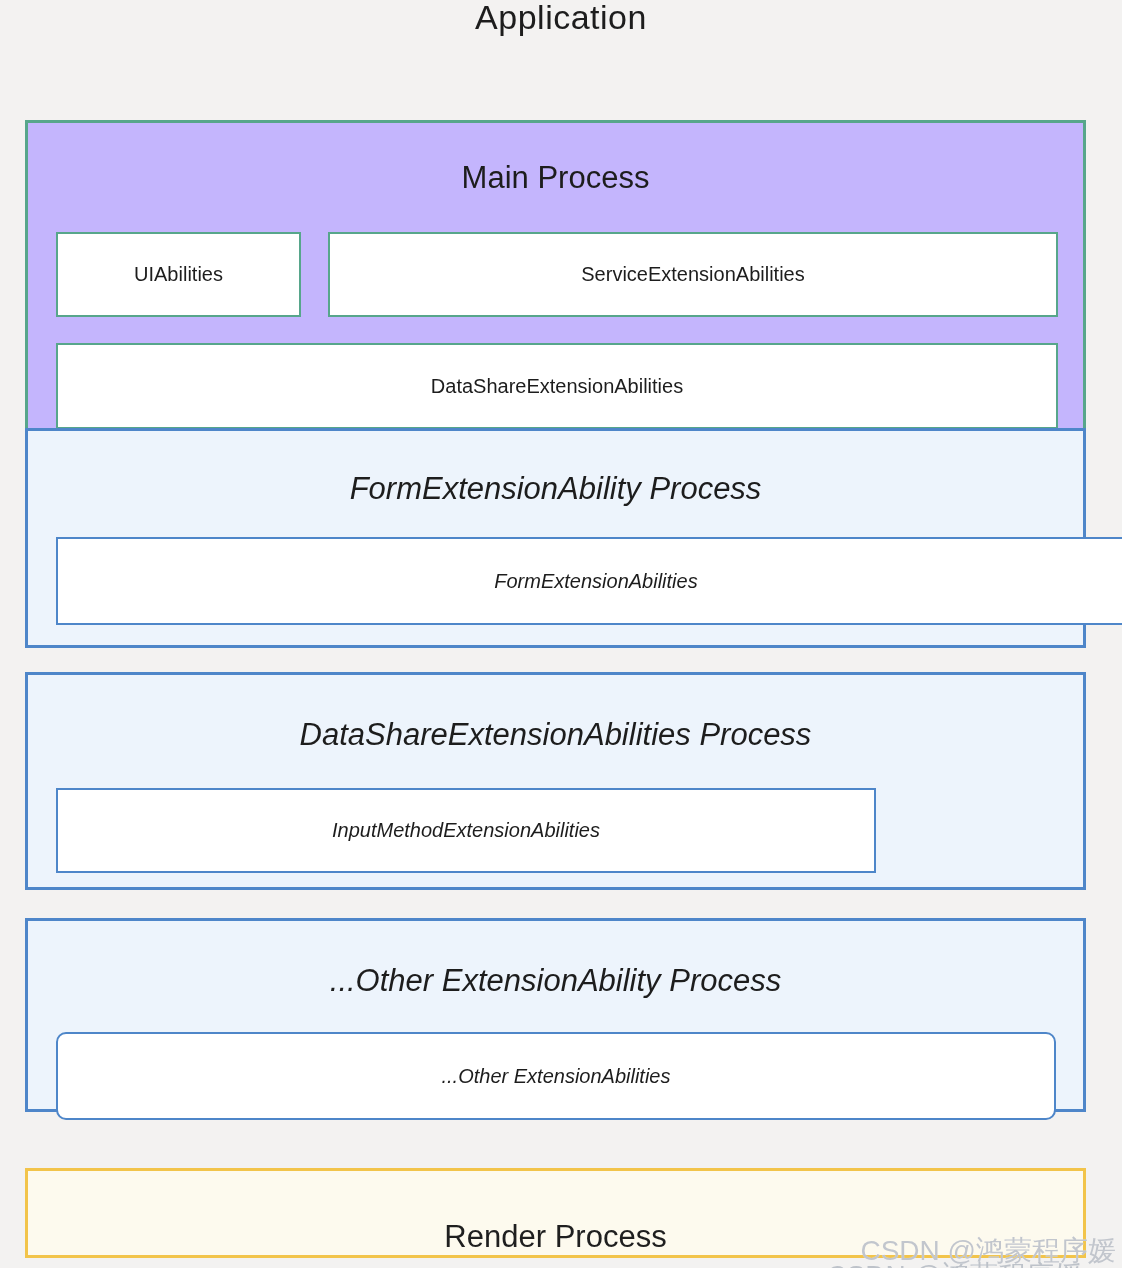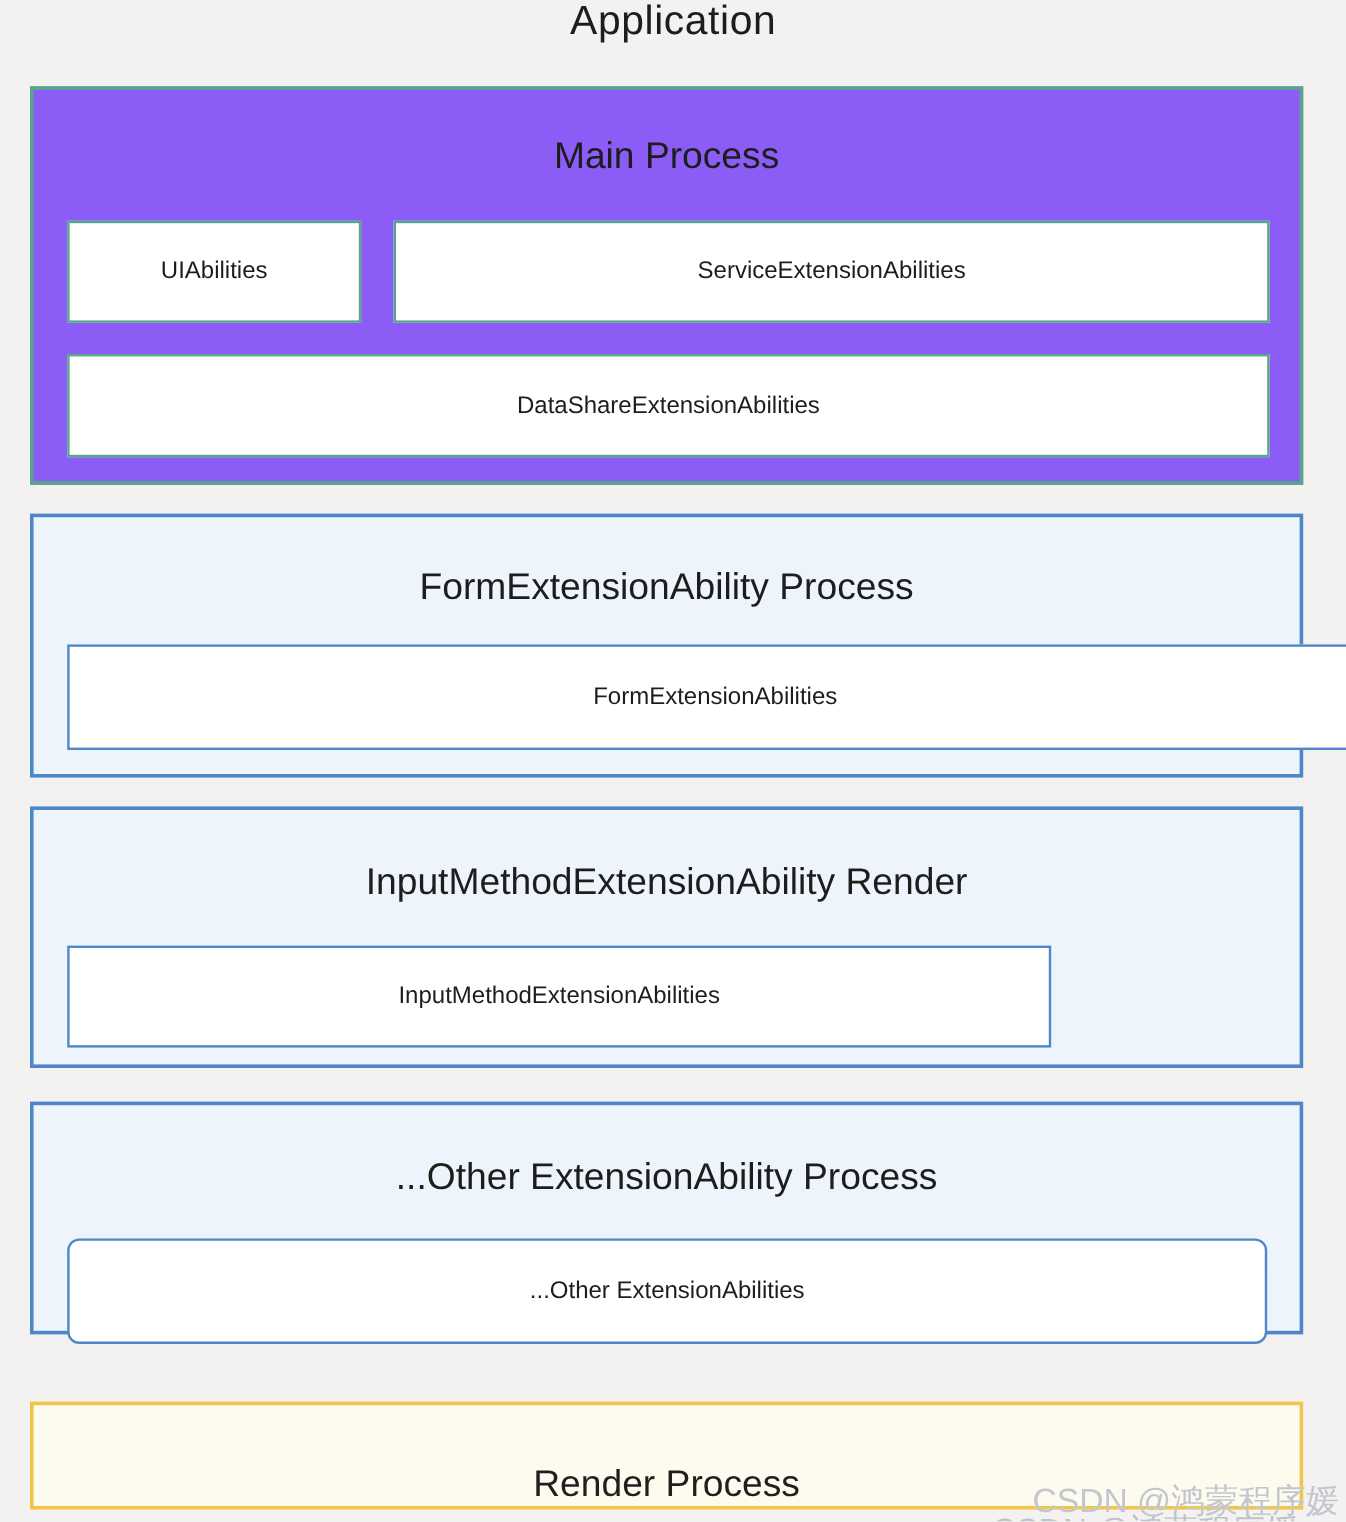--- a/index.html
+++ b/index.html
@@ -27,26 +27,28 @@
     letter-spacing: 0.5px;
     color: #1d1d1d;
   }
   .group {
     position: absolute;
     left: 25px;
     width: 1061px;
     box-sizing: border-box;
   }
   .group-green {
-    background: #8b5cf6;
+    background: #c4b5fd;
     border: 3px solid #57a68b;
+    margin-top: 48px;
   }
   .group-blue {
     background: #edf4fc;
     border: 3px solid #4e86c9;
+    font-style: italic;
   }
   .group-yellow {
     background: #fdfaee;
     border: 3px solid #f2c44a;
   }
   .group-title {
     width: 100%;
     text-align: center;
     font-size: 31px;
     font-weight: 400;
@@ -105,21 +107,21 @@
   </div>
 
   <div class="group group-blue" style="top:428px; height:220px;">
     <div class="group-title" style="margin-top:40px;">FormExtensionAbility Process</div>
     <div class="inner-box inner-blue" style="left:28px; top:106px; width:1080px; height:88px;">
       <span>FormExtensionAbilities</span>
     </div>
   </div>
 
   <div class="group group-blue" style="top:672px; height:218px;">
-    <div class="group-title" style="margin-top:42px;">InputMethodExtensionAbility Render</div>
+    <div class="group-title" style="margin-top:42px;">DataShareExtensionAbilities Process</div>
     <div class="inner-box inner-blue" style="left:28px; top:113px; width:820px; height:85px;">
       <span>InputMethodExtensionAbilities</span>
     </div>
   </div>
 
   <div class="group group-blue" style="top:918px; height:194px;">
     <div class="group-title" style="margin-top:42px;">...Other ExtensionAbility Process</div>
     <div class="inner-box inner-blue" style="left:28px; top:111px; width:1000px; height:88px;border-radius:10px;">
       <span>...Other ExtensionAbilities</span>
     </div>

